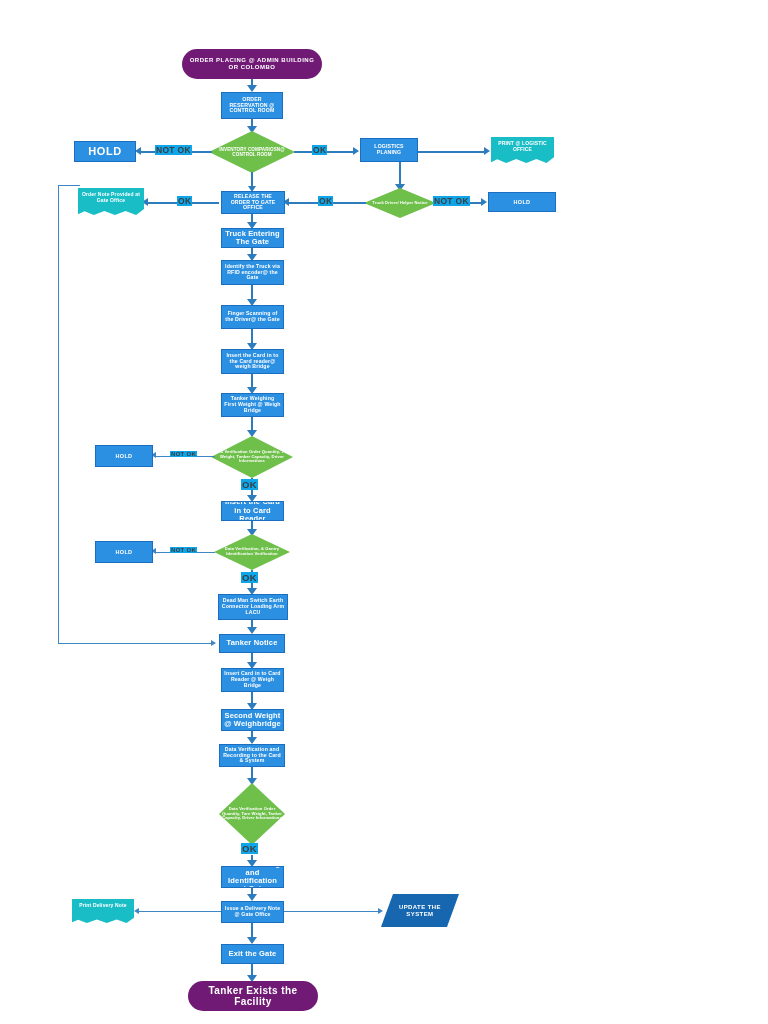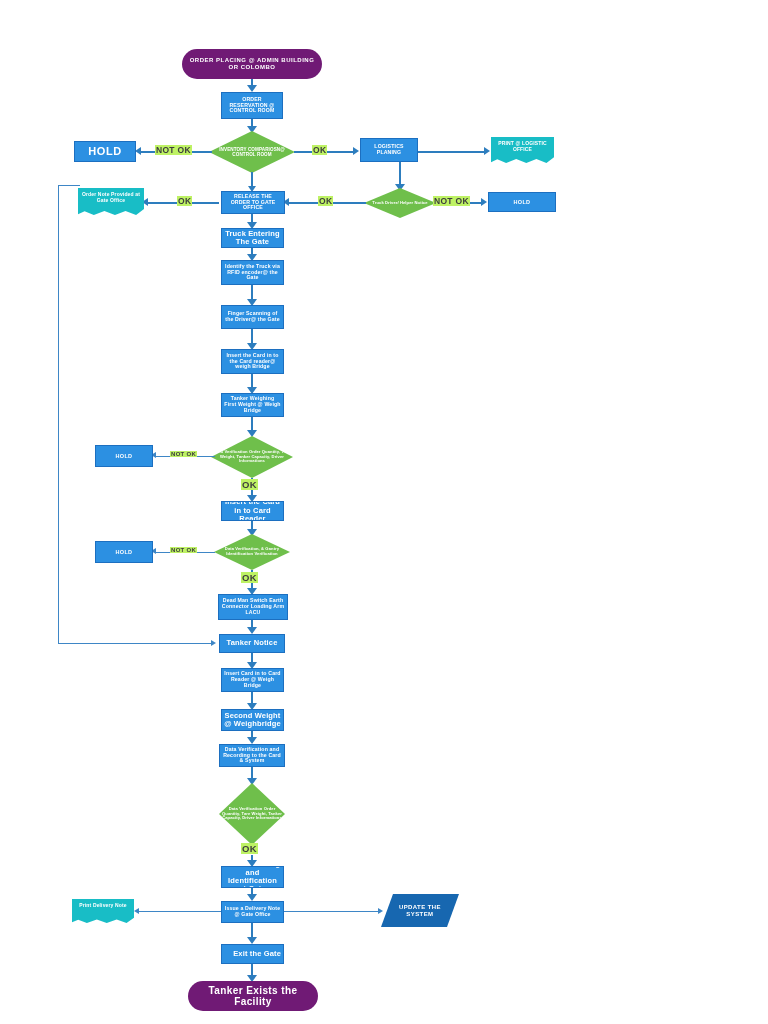--- a/index.html
+++ b/index.html
@@ -93,21 +93,21 @@
   .arw-d { border-left:5px solid transparent; border-right:5px solid transparent; border-top:7px solid #2D7DBE; }
   .arw-l { border-top:4.5px solid transparent; border-bottom:4.5px solid transparent; border-right:6.5px solid #2D7DBE; }
   .arw-r { border-top:4.5px solid transparent; border-bottom:4.5px solid transparent; border-left:6.5px solid #2D7DBE; }
   .arw-l.sm { border-top:3.5px solid transparent; border-bottom:3.5px solid transparent; border-right:5.5px solid #3E86C6; }
   .arw-r.sm { border-top:3.5px solid transparent; border-bottom:3.5px solid transparent; border-left:5.5px solid #3E86C6; }
   .arw-d.sm { border-left:4px solid transparent; border-right:4px solid transparent; border-top:6px solid #2D7DBE; }
 
   .lbl {
     position:absolute; color:#3D3D3D;
     font-size:8.5px; font-weight:bold; letter-spacing:.3px;
-    background:#bef264; padding:0 1px; white-space:nowrap;
+    background:#0ea5e9; padding:0 1px; white-space:nowrap;
   }
   .lbl-sm { font-size:6px; }
   .lbl-ok { font-size:9.5px; }
 </style>
 </head>
 <body>
 
 <div id="canvas">
 
 
@@ -312,21 +312,21 @@
 
   <div class="ln lnh ln-thin" style="left:284px; top:911px; width:96px;"></div>
   <div class="arw arw-r sm" style="left:378px; top:908px;"></div>
   <div class="node data" style="left:387px; top:894px; width:66px; height:33px;">
     <span>UPDATE THE SYSTEM</span>
   </div>
 
   <div class="ln lnv" style="left:251px; top:923px; height:18px;"></div>
   <div class="arw arw-d" style="left:247px; top:937px;"></div>
 
-  <div class="node proc proc-lg" style="left:221px; top:944px; width:63px; height:20px;text-align:right;">
+  <div class="node proc proc-lg" style="left:221px; top:944px; width:63px; height:20px;">
     <span>Exit the Gate</span>
   </div>
 
   <div class="ln lnv" style="left:251px; top:964px; height:14px;"></div>
   <div class="arw arw-d" style="left:247px; top:975px;"></div>
 
   <div class="node term term-end" style="left:188px; top:981px; width:130px; height:30px;">
     <span>Tanker Exists the Facility</span>
   </div>
 

